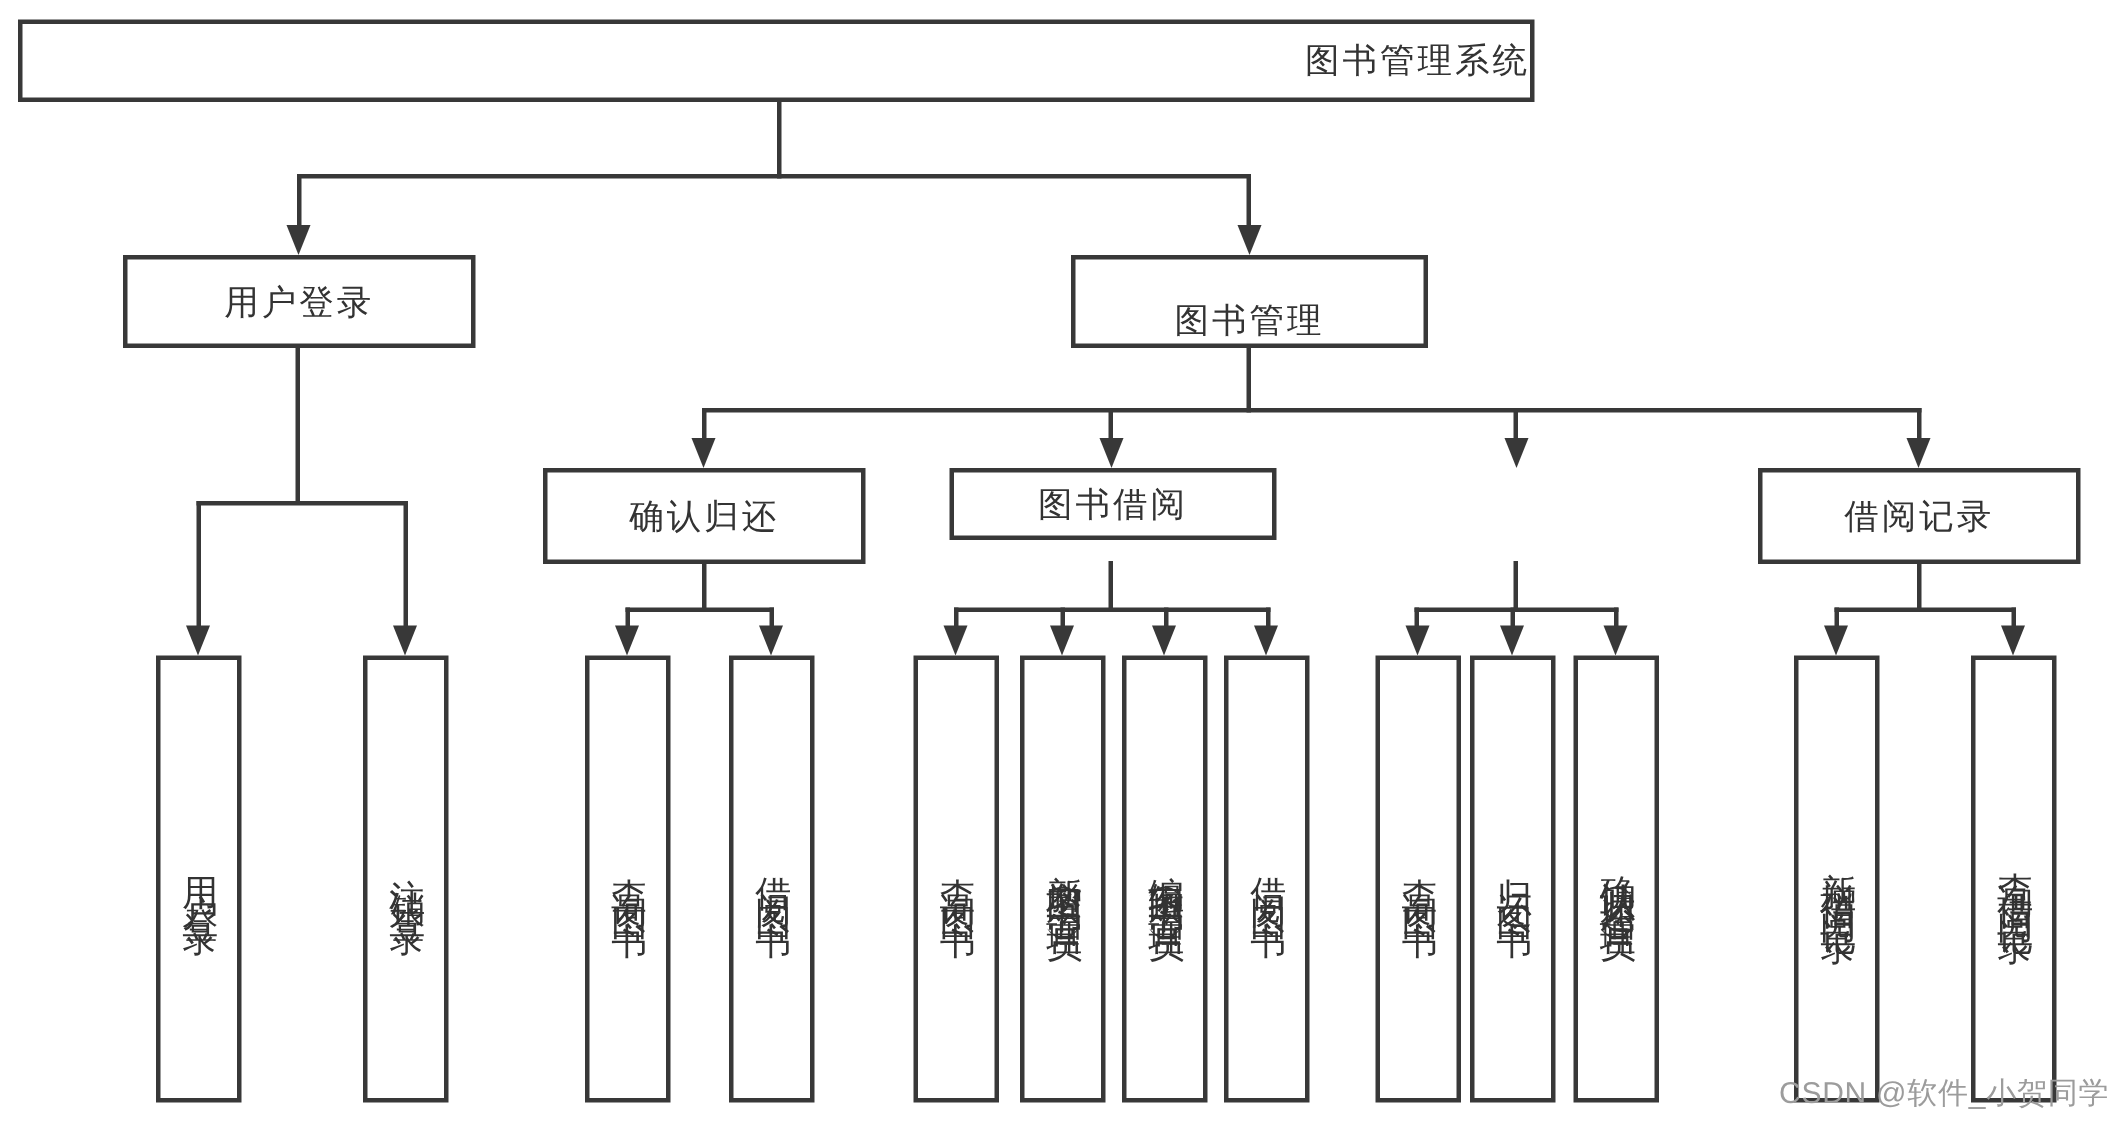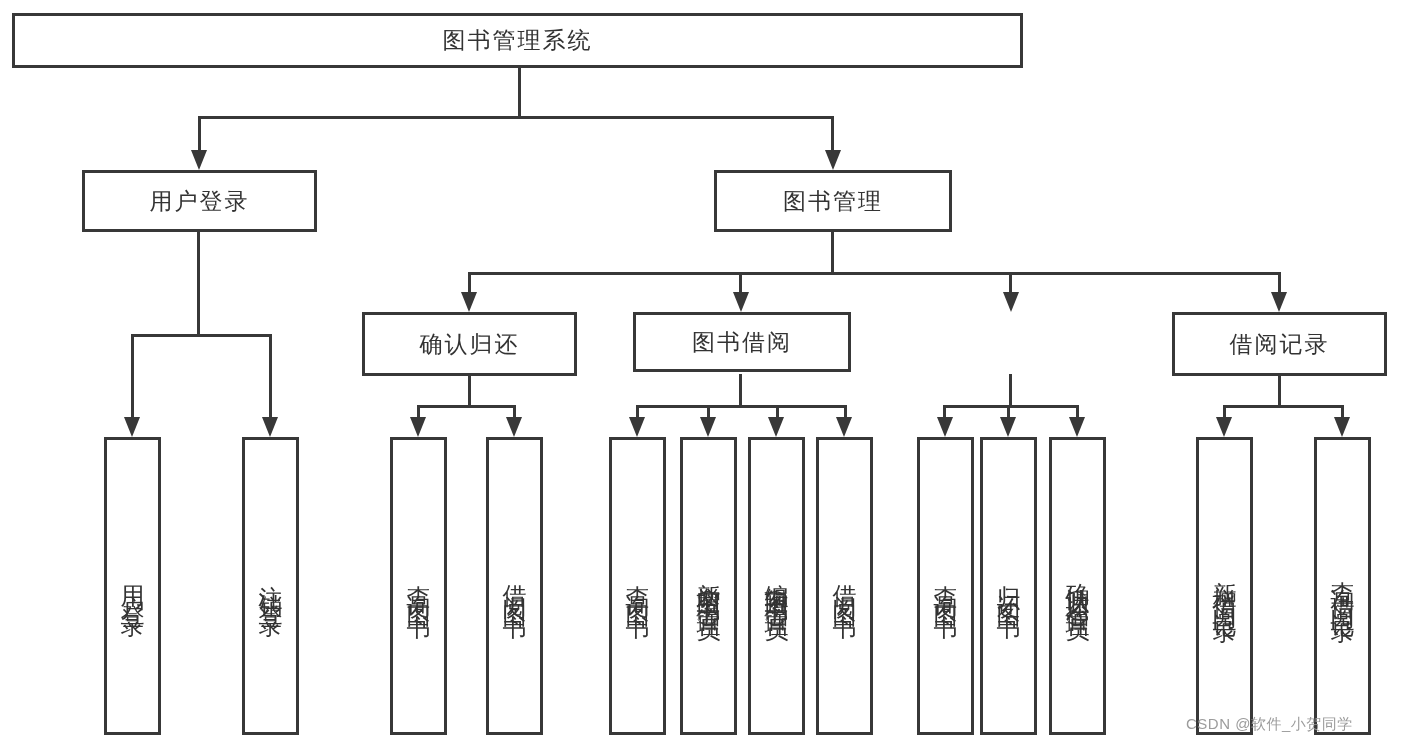--- a/index.html
+++ b/index.html
@@ -21,43 +21,43 @@
   .vmid{letter-spacing:8px;}
   .vlong{letter-spacing:5px;}
   .ln{position:absolute;background:#383838;}
   .arr{
     position:absolute;width:0;height:0;
     border-left:8px solid transparent;border-right:8px solid transparent;
     border-top:20px solid #383838;
   }
   .watermark{
     position:absolute;left:1186px;top:715px;z-index:5;
-    font-size:15px;color:#9c9c9c;letter-spacing:0.5px;white-space:nowrap;
+    font-size:20px;color:#9c9c9c;letter-spacing:0.5px;white-space:nowrap;
   }
 </style>
 </head>
 <body>
 
 <div class="canvas">
 
-  <div class="box" style="left:12px;top:13px;width:1011px;height:55px;">
+  <div class="box" style="left:12px;top:13px;width:1011px;height:55px;justify-content:flex-end;">
     <span class="lbl">图书管理系统</span>
   </div>
 
   <div class="box" style="left:82px;top:170px;width:235px;height:62px;">
     <span class="lbl">用户登录</span>
   </div>
-  <div class="box" style="left:714px;top:170px;width:238px;height:62px;">
+  <div class="box" style="left:714px;top:170px;width:238px;height:62px;align-items:flex-end;">
     <span class="lbl">图书管理</span>
   </div>
 
   <div class="box" style="left:362px;top:312px;width:215px;height:64px;">
     <span class="lbl">确认归还</span>
   </div>
-  <div class="box" style="left:633px;top:312px;width:218px;height:60px;">
+  <div class="box" style="left:633px;top:312px;width:218px;height:48px;">
     <span class="lbl">图书借阅</span>
   </div>
   <div class="box" style="left:1172px;top:312px;width:215px;height:64px;">
     <span class="lbl">借阅记录</span>
   </div>
 
   <div class="box leaf" style="left:104px;">
     <span class="vlbl vshort">用户登录</span>
   </div>
   <div class="box leaf" style="left:242px;">

